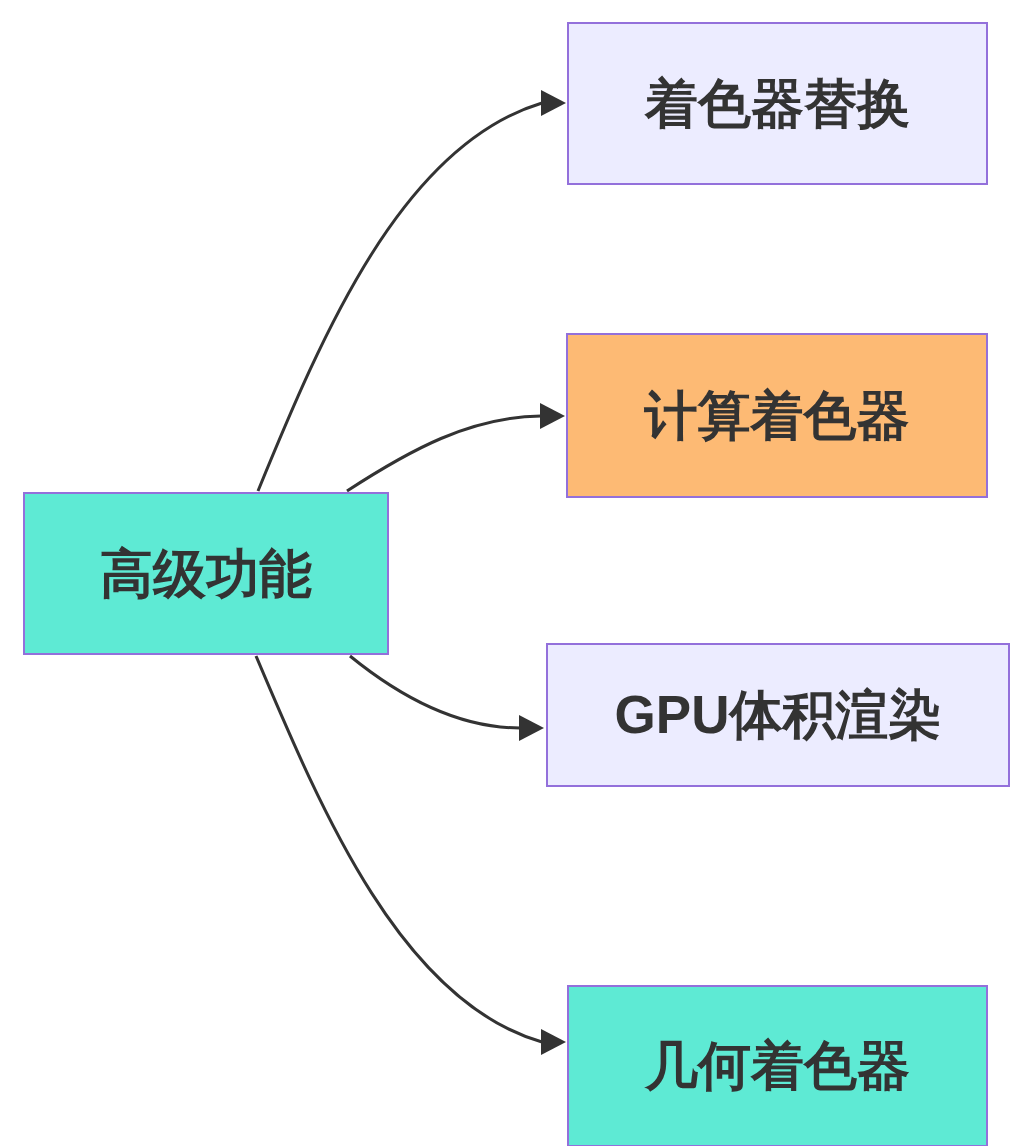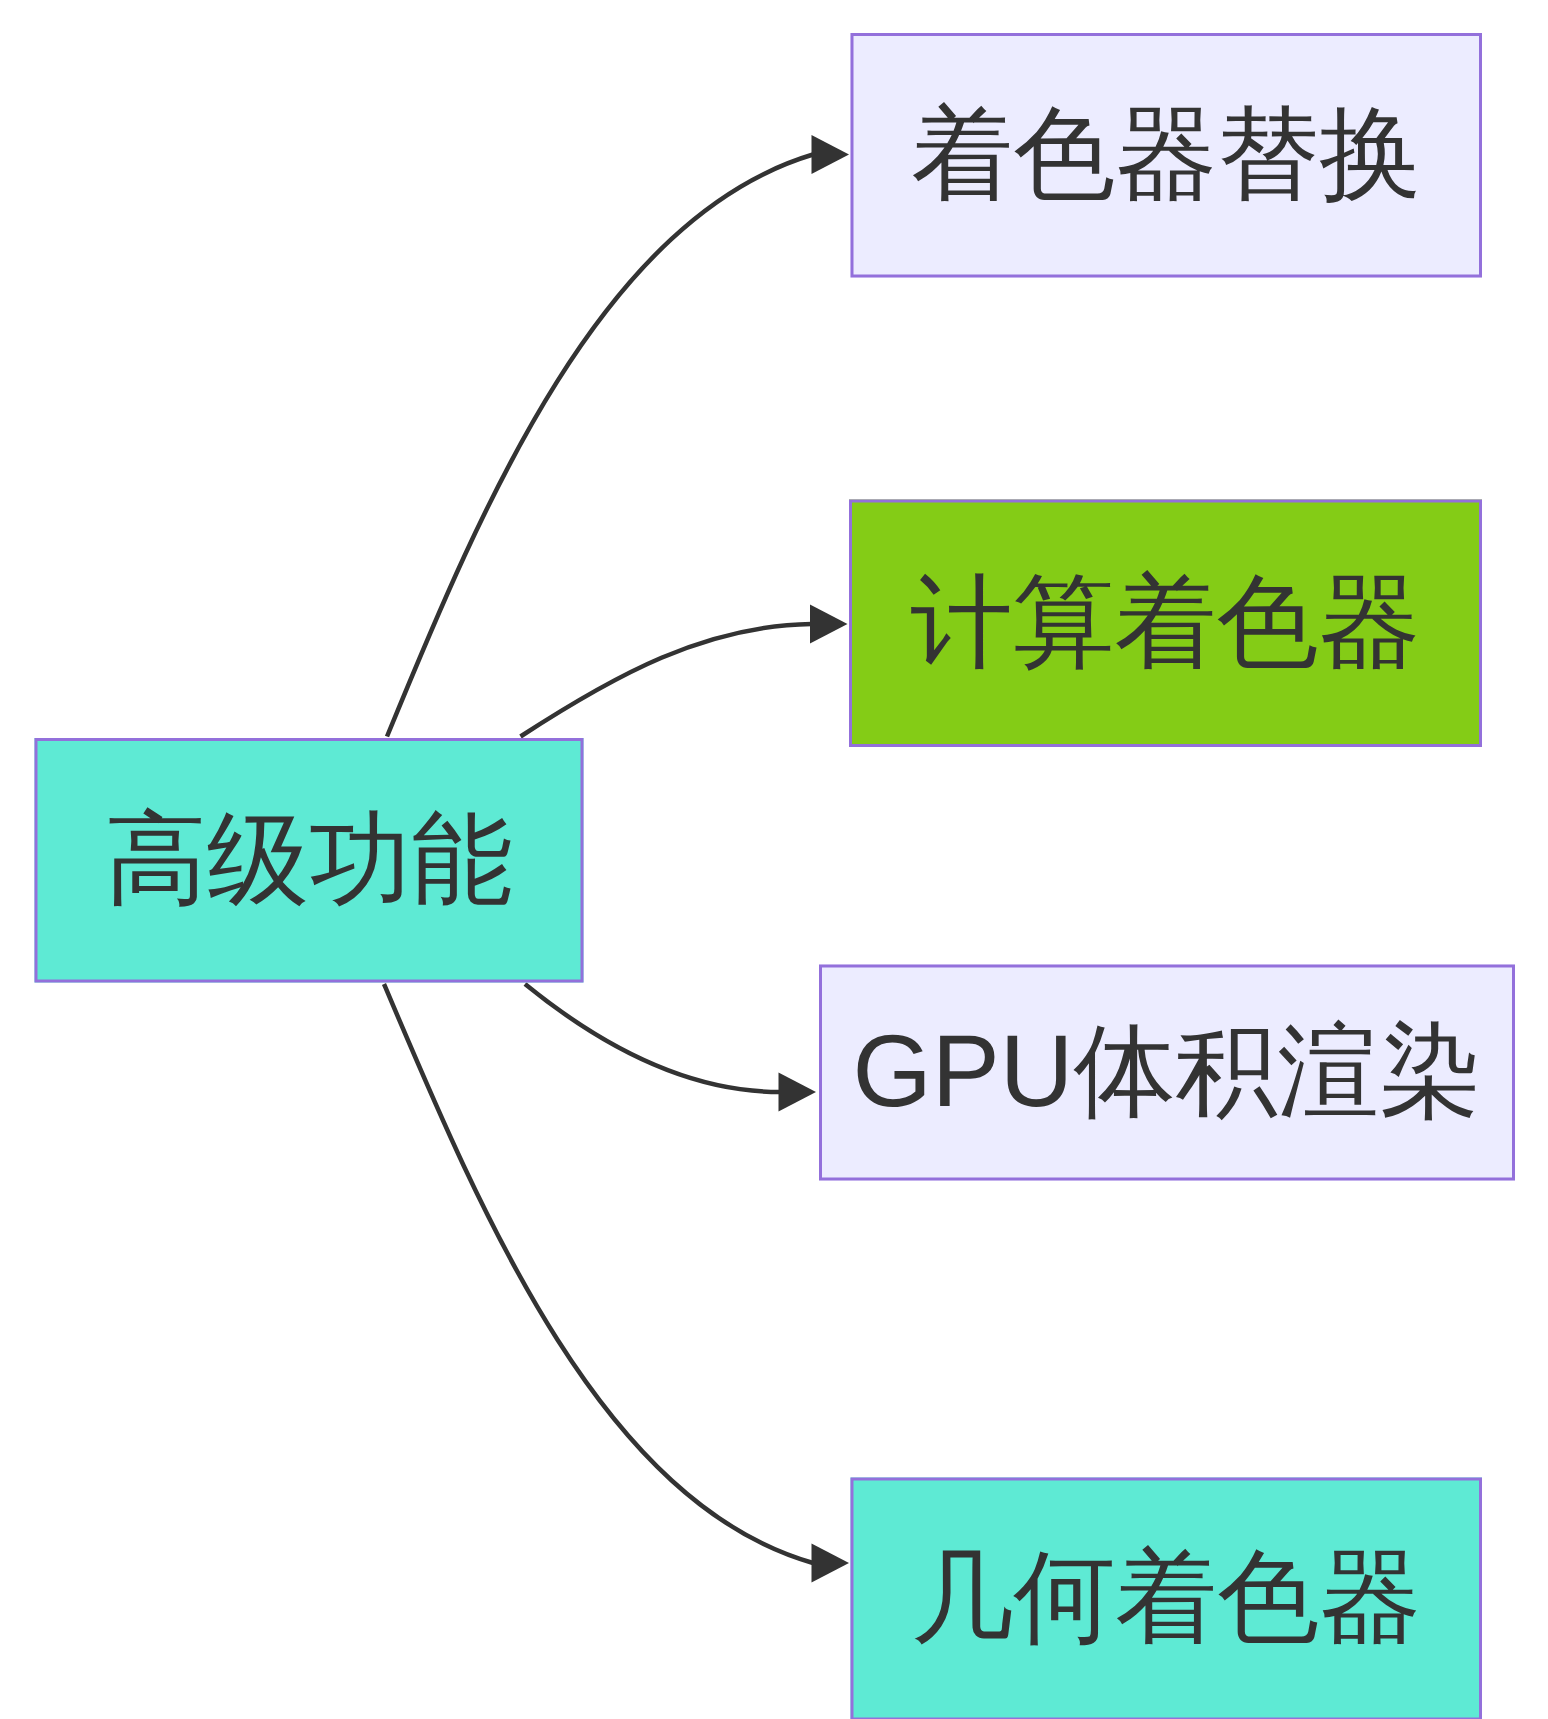--- a/index.html
+++ b/index.html
@@ -25,23 +25,24 @@
   }
   .node {
     position: absolute;
     box-sizing: border-box;
     display: flex;
     align-items: center;
     justify-content: center;
     background: #ECECFF;
     border: 2.5px solid #9370DB;
     color: #333333;
-    font-size: 68px;
+    font-size: 53px;
     line-height: 1.2;
     white-space: nowrap;
+    font-weight: bold;
   }
 </style>
 </head>
 <body>
 
 <div class="canvas">
   <svg class="edges-layer" viewBox="0 0 1032 1146" xmlns="http://www.w3.org/2000/svg">
       <path d="M258,491 C322,335 402,145 542,103" fill="none" stroke="#333333" stroke-width="3"></path>
       <polygon points="566,103 541,90 541,116" fill="#333333"></polygon>
       <path d="M347,491 C410,450 470,417 541,416" fill="none" stroke="#333333" stroke-width="3"></path>
@@ -51,21 +52,21 @@
       <path d="M256,656 C322,812 402,1002 542,1042" fill="none" stroke="#333333" stroke-width="3"></path>
       <polygon points="566,1042 541,1029 541,1055" fill="#333333"></polygon>
     </svg>
   <div>
       <div class="node" style="left: 23px; top: 492px; width: 366px; height: 163px; background: #5eead4; border-color: rgb(147, 112, 219); color: rgb(51, 51, 51);">
         <span>高级功能</span>
       </div>
       <div class="node" style="left: 567px; top: 22px; width: 421px; height: 163px; background: rgb(236, 236, 255); border-color: rgb(147, 112, 219); color: rgb(51, 51, 51);">
         <span>着色器替换</span>
       </div>
-      <div class="node" style="left: 566px; top: 333px; width: 422px; height: 165px; background: #84cc16; border-color: rgb(147, 112, 219); color: rgb(51, 51, 51);">
+      <div class="node" style="left: 566px; top: 333px; width: 422px; height: 165px; background: #fdba74; border-color: rgb(147, 112, 219); color: rgb(51, 51, 51);">
         <span>计算着色器</span>
       </div>
       <div class="node" style="left: 546px; top: 643px; width: 464px; height: 144px; background: rgb(236, 236, 255); border-color: rgb(147, 112, 219); color: rgb(51, 51, 51);">
         <span>GPU体积渲染</span>
       </div>
       <div class="node" style="left: 567px; top: 985px; width: 421px; height: 162px; background: #5eead4; border-color: rgb(147, 112, 219); color: rgb(51, 51, 51);">
         <span>几何着色器</span>
       </div>
     </div>
 </div>

